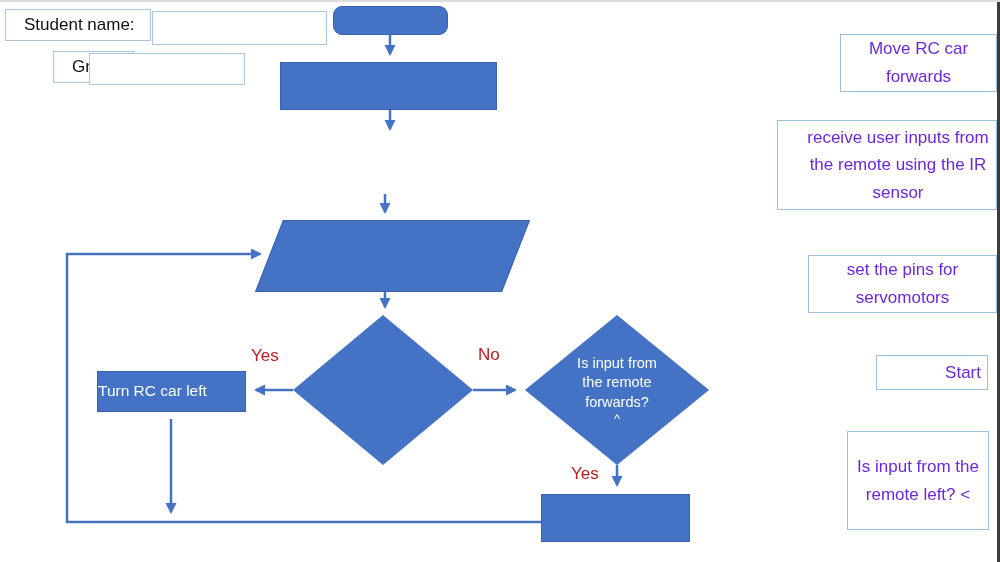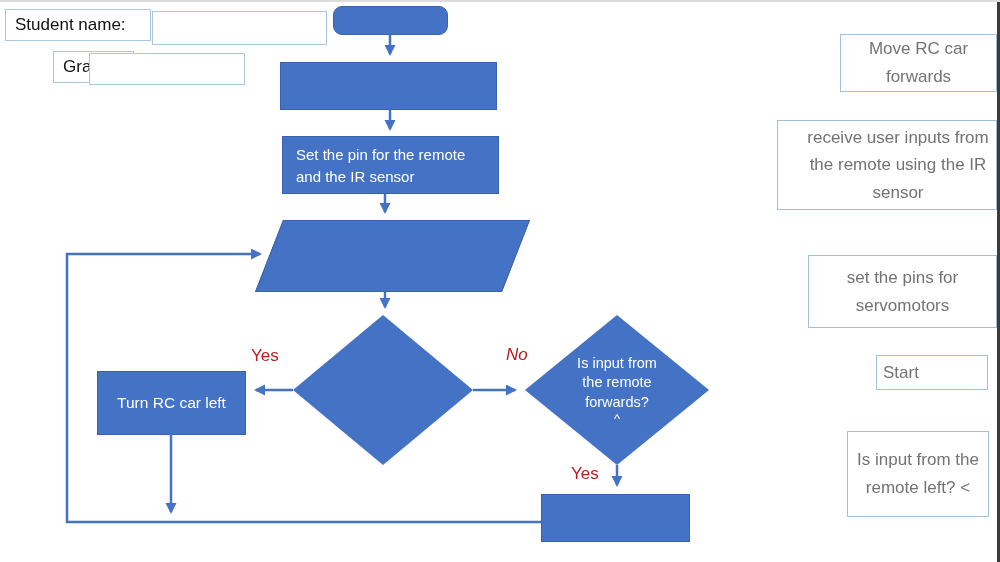--- a/index.html
+++ b/index.html
@@ -4,77 +4,74 @@
 <style>
   html,body{margin:0;padding:0;background:#fff;}
   #canvas{
     position:relative;width:1000px;height:562px;overflow:hidden;
     background:#fff;font-family:"Liberation Sans",sans-serif;color:#1a1a1a;
     border-top:2px solid #dcdcdc;box-sizing:border-box;
   }
   .page-edge-right{position:absolute;top:0;right:0;width:3px;height:562px;background:var(--page-edge,#3b3b3b);}
   
   .hbox{position:absolute;background:#fff;border:1.5px solid var(--input-border,#a9c7dd);box-sizing:border-box;}
-  .hlabel{display:flex;align-items:center;padding-left:9px;font-size:17px;color:#111;}
+  .hlabel{display:flex;align-items:center;padding-left:18px;font-size:17px;color:#111;}
   .hinput{font-family:"Liberation Sans",sans-serif;font-size:16px;padding:0 6px;outline:none;}
   
   .shape{position:absolute;background:var(--shape-fill,#4472C4);box-sizing:border-box;border:1px solid var(--shape-border,#3a62ae);}
   .shape.noborder{border:none;}
   .shape-text{color:#fff;font-size:15px;line-height:1.45;}
   .round{border-radius:9px;}
   .diamond{clip-path:polygon(50% 0,100% 50%,50% 100%,0 50%);display:flex;align-items:center;justify-content:center;text-align:center;flex-direction:column;}
   .para{transform:skewX(-21.3deg);}
   .edge-label{position:absolute;font-size:17px;color:#b91c1c;}
   svg.connectors{position:absolute;left:0;top:0;pointer-events:none;}
   
   .answer{
     position:absolute;background:#fff;border:1.6px solid var(--answer-border,#9fc0dd);
-    box-sizing:border-box;display:flex;align-items:center;justify-content:flex-start;
-    text-align:center;font-size:17px;color:#737373;line-height:1.62;padding:2px 6px;cursor:pointer;
+    box-sizing:border-box;display:flex;align-items:center;justify-content:flex-end;
+    text-align:center;font-size:17px;color:#6d28d9;line-height:1.62;padding:2px 6px;cursor:pointer;
   }
 </style>
 </head>
 <body>
 
 <div id="canvas">
 
   <div class="hbox hlabel" style="left:5px;top:7px;width:146px;height:32px;">
     <span>Student name:</span>
   </div>
   <input class="hbox hinput" style="left: 152px; top: 9px; width: 175px; height: 34px;" value="">
   <div class="hbox hlabel" style="left:5px;top:49px;width:81px;height:32px;margin-left:48px;">
     <span>Grade :</span>
   </div>
   <input class="hbox hinput" style="left: 89px; top: 51px; width: 156px; height: 32px;" value="">
 
   <div class="shape round" style="left:333px;top:4px;width:115px;height:29px;"></div>
 
   <div class="shape" style="left:280px;top:60px;width:217px;height:48px;"></div>
 
-  <div class="shape" style="left:282px;top:134px;width:217px;height:58px;padding:7px 13px;">
-    <div class="shape-text">Set the pin for the remote and the IR sensor</div>
-  </div>
 
   <div class="shape para" style="left:269px;top:218px;width:247px;height:72px;"></div>
 
   <div class="shape noborder diamond" style="left:293px;top:313px;width:180px;height:150px;"></div>
 
   <div class="shape noborder diamond" style="left:525px;top:313px;width:184px;height:150px;">
     <div class="shape-text" style="width:100px;font-size:14.5px;line-height:1.35;">Is input from the remote forwards?</div>
     <div class="shape-text" style="font-size:13px;line-height:1.1;">^</div>
   </div>
 
-  <div class="shape" style="left:97px;top:369px;width:149px;height:64px;display:flex;align-items:center;justify-content:center;">
+  <div class="shape" style="left:97px;top:369px;width:149px;height:41px;display:flex;align-items:center;">
     <div class="shape-text" style="font-size:15.5px;">Turn RC car left</div>
   </div>
 
   <div class="shape" style="left:541px;top:492px;width:149px;height:48px;"></div>
 
   <div class="edge-label" style="left:251px;top:344px;">Yes</div>
-  <div class="edge-label" style="left:506px;top:343px;font-style:italic;">No</div>
+  <div class="edge-label" style="left:478px;top:343px;">No</div>
   <div class="edge-label" style="left:571px;top:462px;">Yes</div>
 
   <svg class="connectors" width="1000" height="562" viewBox="0 0 1000 562">
     <defs>
       <marker id="ah" markerUnits="userSpaceOnUse" markerWidth="12" markerHeight="12" refX="9" refY="5.5" orient="auto">
         <path d="M0,0 L11,5.5 L0,11 Z" fill="#4472C4"></path>
       </marker>
     </defs>
     <g stroke="#4472C4" stroke-width="2.5" fill="none">
       <path d="M390 33 V52" marker-end="url(#ah)"></path>
@@ -88,24 +85,24 @@
       <path d="M541 520 H67 V252 H260" marker-end="url(#ah)"></path>
     </g>
   </svg>
 
   <div class="answer" style="left:840px;top:32px;width:157px;height:58px;">
     <span>Move RC car forwards</span>
   </div>
   <div class="answer" style="left:777px;top:118px;width:220px;height:90px;padding-left:28px;">
     <span>receive user inputs from the remote using the IR sensor</span>
   </div>
-  <div class="answer" style="left:808px;top:253px;width:189px;height:73px;">
+  <div class="answer" style="left:808px;top:253px;width:189px;height:58px;">
     <span>set the pins for servomotors</span>
   </div>
   <div class="answer" style="left:876px;top:353px;width:112px;height:35px;">
     <span>Start</span>
   </div>
-  <div class="answer" style="left:847px;top:429px;width:142px;height:86px;">
+  <div class="answer" style="left:847px;top:429px;width:142px;height:99px;">
     <span>Is input from the remote left? &lt;</span>
   </div>
 
   <div class="page-edge-right"></div>
 </div>
 
 </body></html>

